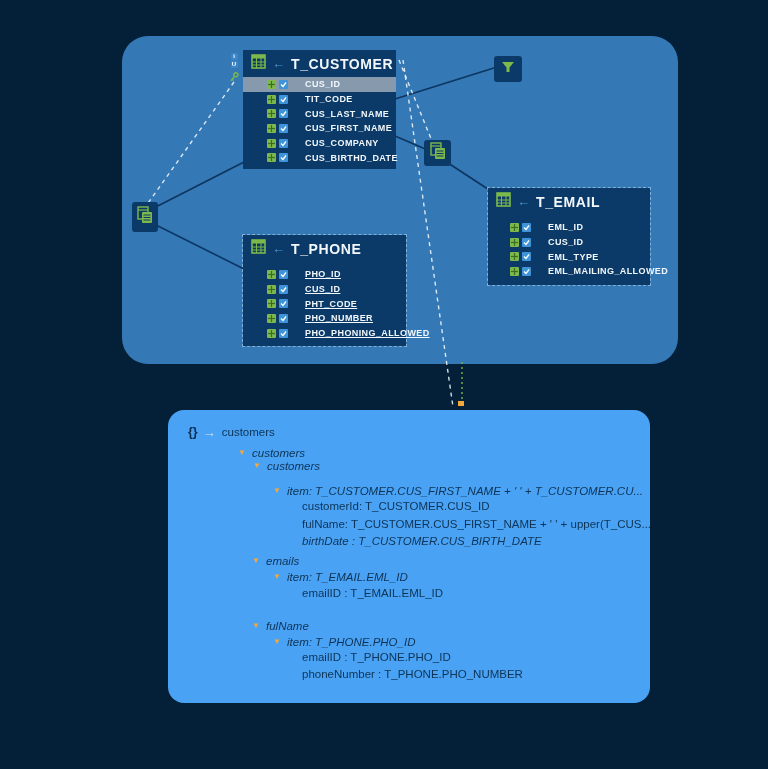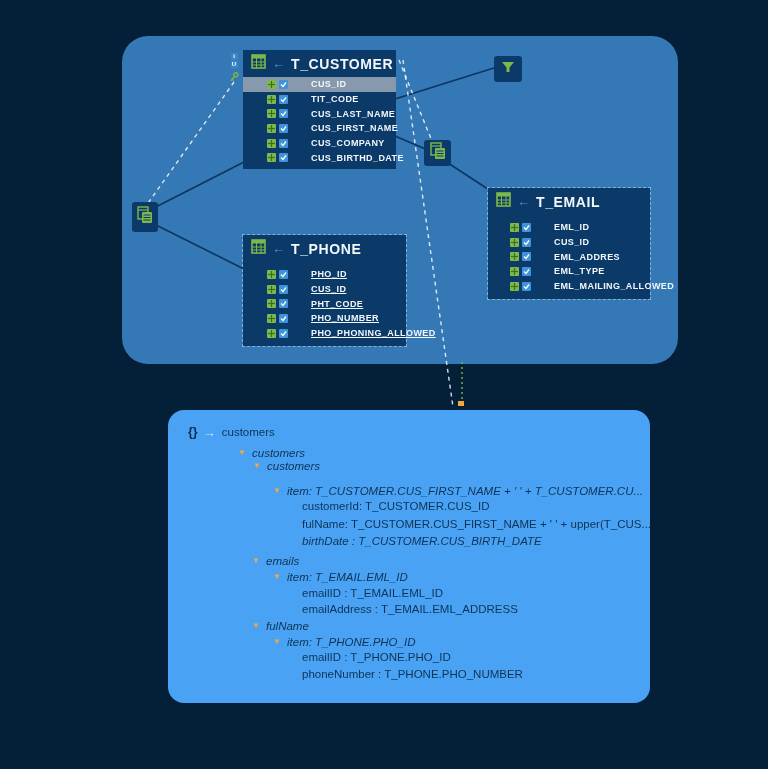--- a/index.html
+++ b/index.html
@@ -12,21 +12,21 @@
   .wires{position:absolute;left:0;top:0;width:768px;height:769px;z-index:2;pointer-events:none;}
   
   .dbtable{position:absolute;z-index:3;background:#0b3a68;color:#f2f7fb;}
   .dbtable.marquee{outline:1px dashed rgba(170,205,235,.65);outline-offset:0px;}
   .thead{display:flex;align-items:center;height:27px;padding-left:8px;gap:6px;}
   .tname{font-size:14px;font-weight:bold;letter-spacing:.6px;}
   .backarrow{color:#4f96d8;font-size:13px;font-weight:bold;line-height:1;}
   .trows{display:flex;flex-direction:column;}
   .trow{display:flex;align-items:center;height:14.7px;padding-left:24px;gap:3px;}
   .trow.sel{background:#8699ad;}
-  .fname{font-size:9px;font-weight:600;letter-spacing:.4px;margin-left:20px;white-space:nowrap;text-align:right;}
+  .fname{font-size:9px;font-weight:600;letter-spacing:.4px;margin-left:14px;white-space:nowrap;text-align:right;}
   .ic{display:inline-flex;width:9px;height:9px;}
   
   .node{position:absolute;z-index:3;background:#0b3a68;border-radius:3px;
         display:flex;align-items:center;justify-content:center;}
   .keystack{position:absolute;z-index:3;display:flex;flex-direction:column;align-items:center;gap:1px;}
   .kchip{width:7px;height:7px;background:#3a86c8;color:#fff;font-size:6px;line-height:7px;
          text-align:center;font-weight:bold;border-radius:1px;}
   
   .tline{position:absolute;display:flex;align-items:center;color:#0d3456;font-size:11.5px;
          white-space:nowrap;z-index:3;}
@@ -341,36 +341,20 @@
               <line x1="4.5" y1="1" x2="4.5" y2="8" stroke="#3c6e1f" stroke-width="1.2"></line>
               <line x1="1" y1="4.5" x2="8" y2="4.5" stroke="#3c6e1f" stroke-width="1.2"></line>
             </svg>
           </span>
         <span class="ic">
             <svg width="9" height="9">
               <rect width="9" height="9" rx="1" fill="#3f93d8"></rect>
               <polyline points="2,4.5 4,6.5 7,2.5" fill="none" stroke="#fff" stroke-width="1.3"></polyline>
             </svg>
           </span>
-        <span class="fname">EML_ADDRES</span>
-      </div>
-      <div class="trow" style="padding-left:22px;">
-        <span class="ic">
-            <svg width="9" height="9">
-              <rect width="9" height="9" rx="1" fill="#7cb84b"></rect>
-              <line x1="4.5" y1="1" x2="4.5" y2="8" stroke="#3c6e1f" stroke-width="1.2"></line>
-              <line x1="1" y1="4.5" x2="8" y2="4.5" stroke="#3c6e1f" stroke-width="1.2"></line>
-            </svg>
-          </span>
-        <span class="ic">
-            <svg width="9" height="9">
-              <rect width="9" height="9" rx="1" fill="#3f93d8"></rect>
-              <polyline points="2,4.5 4,6.5 7,2.5" fill="none" stroke="#fff" stroke-width="1.3"></polyline>
-            </svg>
-          </span>
         <span class="fname">EML_TYPE</span>
       </div>
       <div class="trow" style="padding-left:22px;">
         <span class="ic">
             <svg width="9" height="9">
               <rect width="9" height="9" rx="1" fill="#7cb84b"></rect>
               <line x1="4.5" y1="1" x2="4.5" y2="8" stroke="#3c6e1f" stroke-width="1.2"></line>
               <line x1="1" y1="4.5" x2="8" y2="4.5" stroke="#3c6e1f" stroke-width="1.2"></line>
             </svg>
           </span>
@@ -450,23 +434,20 @@
     <span class="tri">▼</span>
     <span class="tl-text">emails</span>
   </div>
   <div class="tline sec" style="left:273px;top:571px;">
     <span class="tri">▼</span>
     <span class="tl-text">item: T_EMAIL.EML_ID</span>
   </div>
   <div class="tline val" style="left:302px;top:587px;">
     <span class="tl-text">emailID : T_EMAIL.EML_ID</span>
   </div>
-  <div class="tline val" style="left:302px;top:603px;">
-    <span class="tl-text">emailAddress : T_EMAIL.EML_ADDRESS</span>
-  </div>
   <div class="tline sec" style="left:252px;top:620px;">
     <span class="tri">▼</span>
     <span class="tl-text">fulName</span>
   </div>
   <div class="tline sec" style="left:273px;top:636px;">
     <span class="tri">▼</span>
     <span class="tl-text">item: T_PHONE.PHO_ID</span>
   </div>
   <div class="tline val" style="left:302px;top:651px;">
     <span class="tl-text">emailID : T_PHONE.PHO_ID</span>

